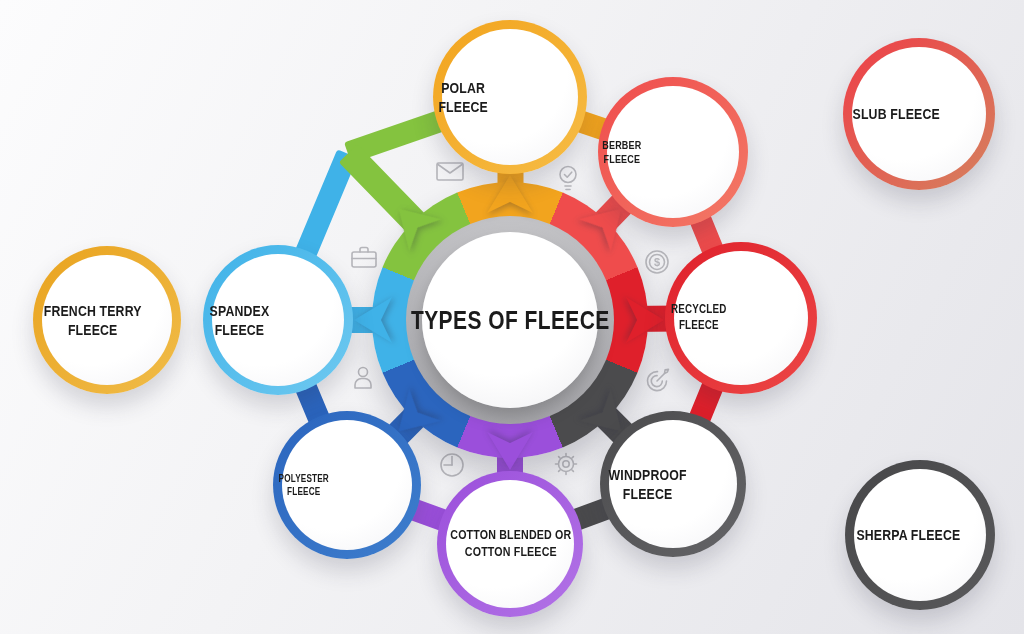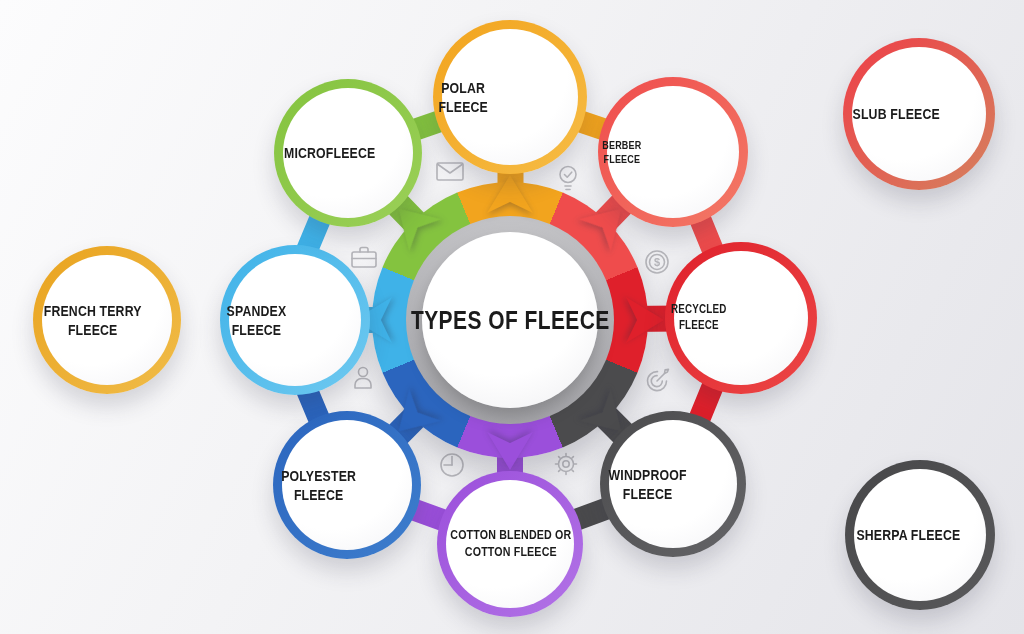--- a/index.html
+++ b/index.html
@@ -207,44 +207,36 @@
         <div class="node-inner"></div>
         <div class="node-label" style="font-size: 13px; color: rgb(27, 27, 27);">
           <div class="lines">
             <div>COTTON BLENDED OR</div>
             <div>COTTON FLEECE</div>
           </div>
         </div>
       </div>
       <div class="node" style="left: 273px; top: 411px; width: 148px; height: 148px; background: linear-gradient(135deg, rgb(43, 101, 190), rgb(62, 126, 205));">
         <div class="node-inner"></div>
-        <div class="node-label" style="font-size: 15px; color: rgb(27, 27, 27);">
+        <div class="node-label" style="font-size: 10px; color: rgb(27, 27, 27);">
           <div class="lines">
             <div>POLYESTER</div>
             <div>FLEECE</div>
           </div>
         </div>
       </div>
-      <div class="node" style="left: 220px; top: 245px; width: 150px; height: 150px; background: linear-gradient(135deg, rgb(63, 178, 232), rgb(111, 201, 240));">
+      <div class="node" style="left: 203px; top: 245px; width: 150px; height: 150px; background: linear-gradient(135deg, rgb(63, 178, 232), rgb(111, 201, 240));">
         <div class="node-inner"></div>
         <div class="node-label" style="font-size: 15px; color: rgb(27, 27, 27);">
           <div class="lines">
             <div>SPANDEX</div>
             <div>FLEECE</div>
           </div>
         </div>
       </div>
-      <div class="node" style="left: 274px; top: 79px; width: 148px; height: 148px; background: linear-gradient(135deg, rgb(132, 195, 63), rgb(155, 208, 88));">
-        <div class="node-inner"></div>
-        <div class="node-label" style="font-size: 15px; color: rgb(27, 27, 27);">
-          <div class="lines">
-            <div>MICROFLEECE</div>
-          </div>
-        </div>
-      </div>
       <div class="node" style="left: 33px; top: 246px; width: 148px; height: 148px; background: linear-gradient(135deg, rgb(233, 163, 31), rgb(240, 188, 73));">
         <div class="node-inner"></div>
         <div class="node-label" style="font-size: 15px; color: rgb(27, 27, 27);">
           <div class="lines">
             <div>FRENCH TERRY</div>
             <div>FLEECE</div>
           </div>
         </div>
       </div>
       <div class="node" style="left: 845px; top: 460px; width: 150px; height: 150px; background: linear-gradient(135deg, rgb(71, 71, 73), rgb(89, 89, 91));">

